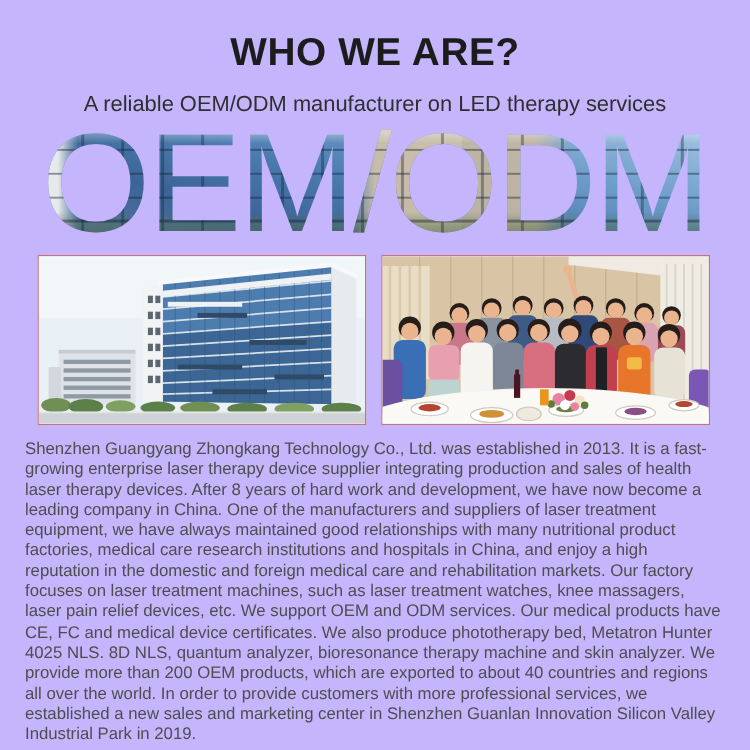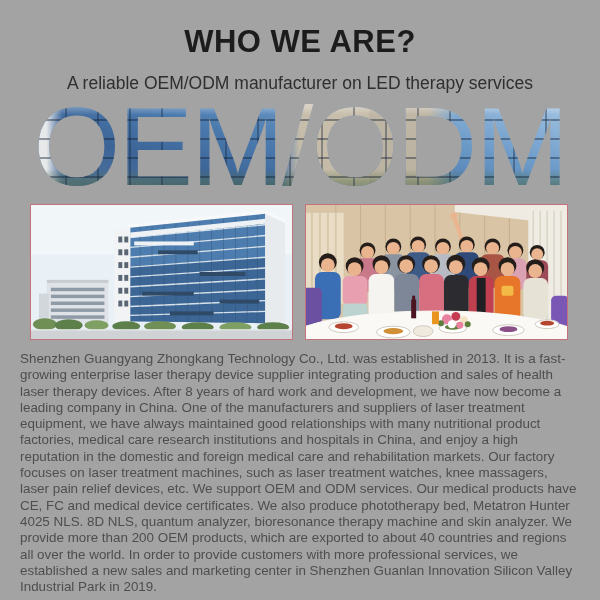--- a/index.html
+++ b/index.html
@@ -1,17 +1,17 @@
 <!DOCTYPE html>
 <html><head>
 <meta charset="utf-8">
 <style>
   html,body{margin:0;padding:0;}
   body{font-family:"Liberation Sans",sans-serif;background:#ededed;}
-  .page{position:relative;width:600px;height:600px;background:#a3a3a3;overflow:hidden;}
+  .page{position:relative;width:600px;height:600px;background:#c4b5fd;overflow:hidden;}
 
   .page-title{
     margin:24px 30px 0;
     text-align:center;
     font-size:31px;
     font-weight:700;
     letter-spacing:.5px;
     color:#1c1c1c;
   }
   .page-subtitle{

